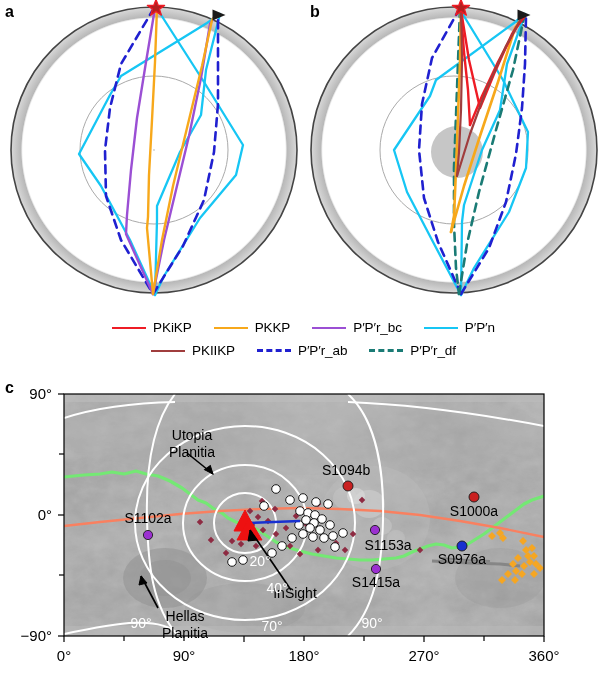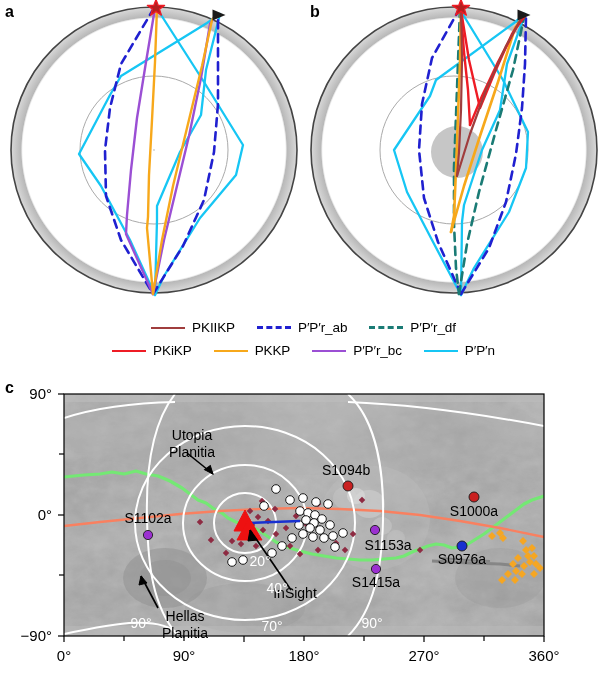--- a/index.html
+++ b/index.html
@@ -175,48 +175,48 @@
       <path d="M0,-8.5 L2.3,-2.6 L8.6,-2.6 L3.5,1.1 L5.4,7.2 L0,3.4 L-5.4,7.2 L-3.5,1.1 L-8.6,-2.6 L-2.3,-2.6 Z" fill="#b41f1f" stroke="#ee1c25" stroke-width="1.3" stroke-linejoin="round"></path>
     </g>
     <g transform="translate(220,15)">
       <path d="M-6.5,-5.5 L6.5,0 L-6.5,5.5 Z" fill="#1a1a1a"></path>
     </g>
   </svg>
 
   <div class="legend">
     <div class="legend-row">
       <div class="legend-item">
+        <span class="legend-swatch" style="border-top-style:solid;border-top-color:#ee1c25;"></span>
+        <span class="legend-label">PKiKP</span>
+      </div>
+      <div class="legend-item">
+        <span class="legend-swatch" style="border-top-style:solid;border-top-color:#f7a81b;"></span>
+        <span class="legend-label">PKKP</span>
+      </div>
+      <div class="legend-item">
+        <span class="legend-swatch" style="border-top-style:solid;border-top-color:#9b4fd4;"></span>
+        <span class="legend-label">P′P′r_bc</span>
+      </div>
+      <div class="legend-item">
+        <span class="legend-swatch" style="border-top-style:solid;border-top-color:#16c6f4;"></span>
+        <span class="legend-label">P′P′n</span>
+      </div>
+    </div>
+    <div class="legend-row">
+      <div class="legend-item">
         <span class="legend-swatch" style="border-top-style:solid;border-top-color:#a03d3d;"></span>
         <span class="legend-label">PKIIKP</span>
       </div>
       <div class="legend-item">
         <span class="legend-swatch" style="border-top-style:dashed;border-top-color:#2020d0;border-top-width:3px;"></span>
         <span class="legend-label">P′P′r_ab</span>
       </div>
       <div class="legend-item">
         <span class="legend-swatch" style="border-top-style:dashed;border-top-color:#1a7b75;border-top-width:3px;"></span>
         <span class="legend-label">P′P′r_df</span>
-      </div>
-    </div>
-    <div class="legend-row">
-      <div class="legend-item">
-        <span class="legend-swatch" style="border-top-style:solid;border-top-color:#ee1c25;"></span>
-        <span class="legend-label">PKiKP</span>
-      </div>
-      <div class="legend-item">
-        <span class="legend-swatch" style="border-top-style:solid;border-top-color:#f7a81b;"></span>
-        <span class="legend-label">PKKP</span>
-      </div>
-      <div class="legend-item">
-        <span class="legend-swatch" style="border-top-style:solid;border-top-color:#9b4fd4;"></span>
-        <span class="legend-label">P′P′r_bc</span>
-      </div>
-      <div class="legend-item">
-        <span class="legend-swatch" style="border-top-style:solid;border-top-color:#16c6f4;"></span>
-        <span class="legend-label">P′P′n</span>
       </div>
     </div>
   </div>
 
   <div class="panel-letter" id="panel-c-letter">c</div>
 
   <div class="map-wrap">
     <svg viewBox="0 0 607 307" width="607" height="307">
       <defs>
 

